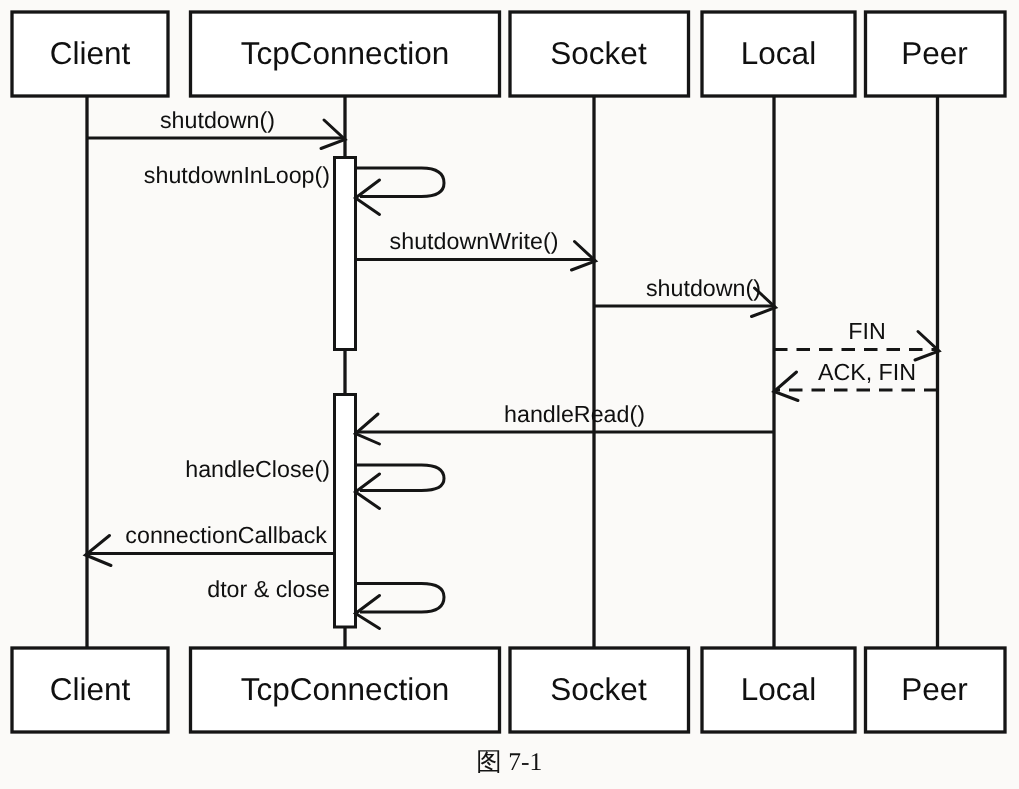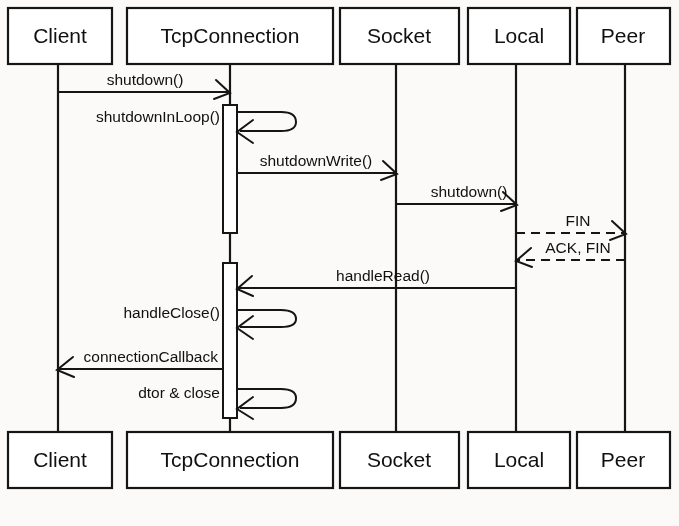--- a/index.html
+++ b/index.html
@@ -132,13 +132,14 @@
 
       <text class="boxlabel" x="60" y="461">Client</text>
       <text class="boxlabel" x="230" y="461">TcpConnection</text>
       <text class="boxlabel" x="399" y="461">Socket</text>
       <text class="boxlabel" x="519" y="461">Local</text>
       <text class="boxlabel" x="623" y="461">Peer</text>
     </g>
 
   </svg>
 
+  <div class="caption">图 7-1</div>
 </div>
 
 </body></html>

